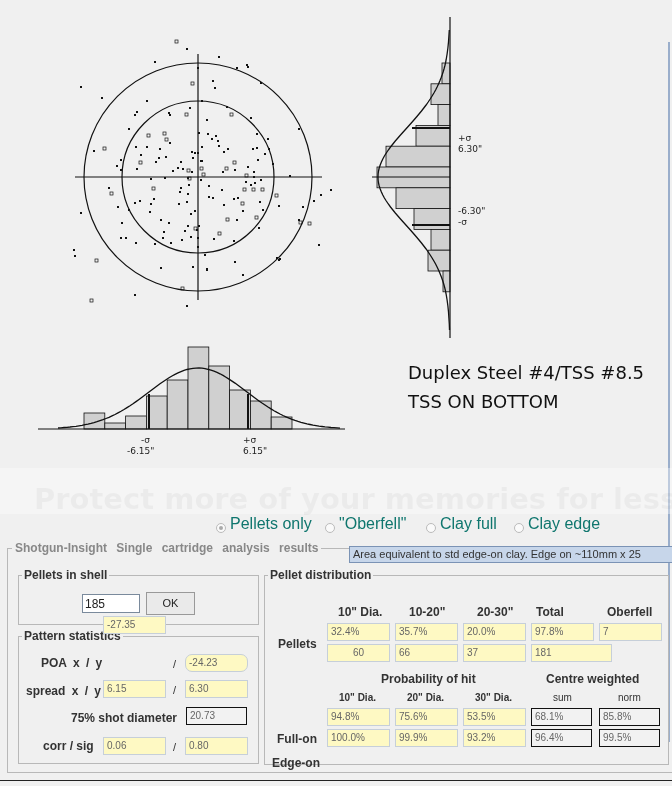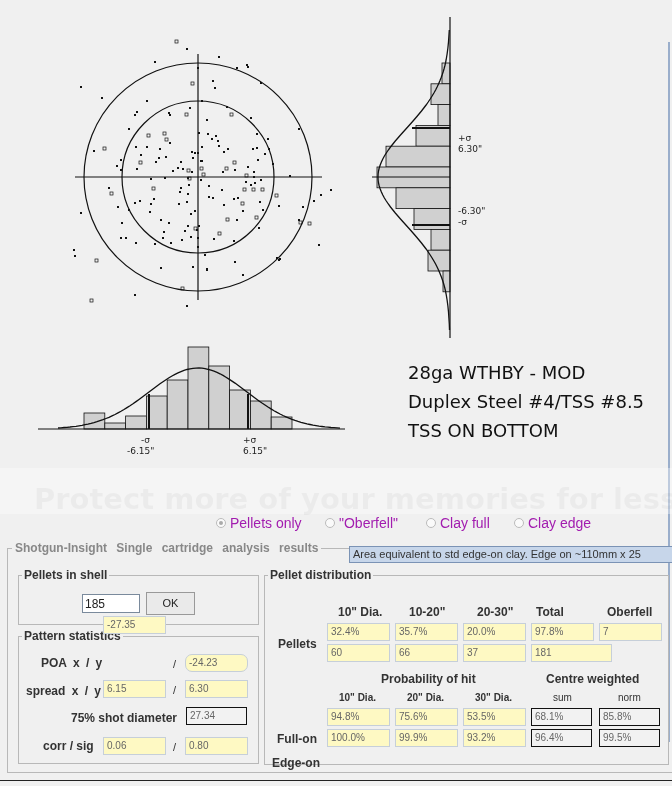--- a/index.html
+++ b/index.html
@@ -2,21 +2,21 @@
 <html><head>
 <meta charset="utf-8">
 <style>
   html,body{margin:0;padding:0;}
   body{width:672px;height:786px;background:#f0f0f0;position:relative;overflow:hidden;font-family:"Liberation Sans",sans-serif;color:#333;}
   #plot-svg{position:absolute;left:0;top:0;}
   .annot{position:absolute;font-family:"DejaVu Sans",sans-serif;font-size:18px;color:#111;line-height:29px;white-space:nowrap;}
   .watermark-band{position:absolute;left:0;top:468px;width:672px;height:46px;background:rgba(255,255,255,0.35);}
   .watermark{position:absolute;left:34px;top:482px;font-family:"DejaVu Sans",sans-serif;font-size:29px;font-weight:bold;color:rgba(0,0,0,0.04);white-space:nowrap;}
   .right-edge{position:absolute;left:668px;top:42px;width:2px;height:700px;background:#9aaecb;}
-  .radio{position:absolute;top:515px;font-size:14px;color:#a21caf;display:flex;align-items:center;gap:4px;white-space:nowrap;}
+  .radio{position:absolute;top:515px;font-size:16px;color:#0f766e;display:flex;align-items:flex-end;gap:4px;white-space:nowrap;}
   .radio .dot{width:10px;height:10px;border:1px solid #bbb;border-radius:50%;background:#fafafa;position:relative;box-sizing:border-box;}
   .radio .dot.on::after{content:"";position:absolute;left:2px;top:2px;width:4px;height:4px;border-radius:50%;background:#aaa;}
   .fieldset{position:absolute;border:1px solid #b8b8b8;box-sizing:border-box;}
   .legend{position:absolute;background:#f0f0f0;padding:0 2px;font-size:12px;font-weight:bold;color:#333;white-space:nowrap;}
   .outer-legend{position:absolute;background:#f0f0f0;padding:0 3px;font-size:12px;font-weight:bold;color:#888;white-space:nowrap;word-spacing:6px;}
   .tf{position:absolute;height:18px;box-sizing:border-box;border:1px solid #c6cfd9;background:#fef9c3;font-size:10px;color:#666;padding:2px 3px;}
   .tf.dark{border:1px solid #111;background:#f2f2f2;}
   .lbl{position:absolute;font-size:12px;font-weight:bold;color:#333;white-space:nowrap;}
   .lbl.small{font-size:10px;}
   .input-185{position:absolute;left:82px;top:594px;width:58px;height:19px;background:#fff;border:1px solid #7a8a9c;box-sizing:border-box;font-size:12px;padding:2px 2px;color:#222;}
@@ -266,21 +266,20 @@
     <text x="141" y="443">-σ</text>
     <text x="127" y="454">-6.15"</text>
     <text x="243" y="443">+σ</text>
     <text x="243" y="454">6.15"</text>
   </g>
 </svg>
 
 <div class="right-edge"></div>
 
 <div class="annot" style="left:408px;top:358px;">
-  <div>28ga WTHBY - MOD</div>
   <div>Duplex Steel #4/TSS #8.5</div>
   <div>TSS ON BOTTOM</div>
 </div>
 
 <div class="watermark-band"></div>
 <div class="watermark">Protect more of your memories for less!</div>
 
 <div class="radio" style="left:216px;">
   <span class="dot on"></span>
   <span>Pellets only</span>
@@ -319,21 +318,21 @@
 <div class="tf" style="left:103px;top:616px;width:63px;">-27.35</div>
 <div class="lbl" style="left:173px;top:658px;font-weight:normal;font-size:11px;">/</div>
 <div class="tf" style="left:185px;top:654px;width:63px;border-radius:7px;">-24.23</div>
 
 <div class="lbl" style="left:26px;top:684px;word-spacing:3px;">spread  x / y</div>
 <div class="tf" style="left:103px;top:680px;width:63px;">6.15</div>
 <div class="lbl" style="left:173px;top:684px;font-weight:normal;font-size:11px;">/</div>
 <div class="tf" style="left:185px;top:680px;width:63px;">6.30</div>
 
 <div class="lbl" style="left:71px;top:711px;">75% shot diameter</div>
-<div class="tf dark" style="left:186px;top:707px;width:61px;">27.34</div>
+<div class="tf dark" style="left:186px;top:707px;width:61px;">20.73</div>
 
 <div class="lbl" style="left:43px;top:739px;">corr / sig</div>
 <div class="tf" style="left:103px;top:737px;width:63px;">0.06</div>
 <div class="lbl" style="left:173px;top:741px;font-weight:normal;font-size:11px;">/</div>
 <div class="tf" style="left:185px;top:737px;width:63px;">0.80</div>
 
 <div class="fieldset" style="left:264px;top:575px;width:405px;height:190px;"></div>
 <div class="legend" style="left:268px;top:568px;">Pellet distribution</div>
 
 <div class="lbl" style="left:338px;top:605px;">10" Dia.</div>
@@ -342,21 +341,21 @@
 <div class="lbl" style="left:536px;top:605px;">Total</div>
 <div class="lbl" style="left:607px;top:605px;">Oberfell</div>
 
 <div class="lbl" style="left:278px;top:637px;">Pellets</div>
 <div class="tf" style="left:327px;top:623px;width:63px;">32.4%</div>
 <div class="tf" style="left:395px;top:623px;width:63px;">35.7%</div>
 <div class="tf" style="left:463px;top:623px;width:63px;">20.0%</div>
 <div class="tf" style="left:531px;top:623px;width:63px;">97.8%</div>
 <div class="tf" style="left:599px;top:623px;width:63px;">7</div>
 
-<div class="tf" style="left:327px;top:644px;width:63px;">60</div>
+<div class="tf" style="left:327px;top:644px;width:63px;text-align:center;">60</div>
 <div class="tf" style="left:395px;top:644px;width:63px;">66</div>
 <div class="tf" style="left:463px;top:644px;width:63px;">37</div>
 <div class="tf" style="left:531px;top:644px;width:81px;">181</div>
 
 <div class="lbl" style="left:381px;top:672px;">Probability of hit</div>
 <div class="lbl" style="left:546px;top:672px;">Centre weighted</div>
 
 <div class="lbl small" style="left:339px;top:692px;">10" Dia.</div>
 <div class="lbl small" style="left:407px;top:692px;">20" Dia.</div>
 <div class="lbl small" style="left:475px;top:692px;">30" Dia.</div>

